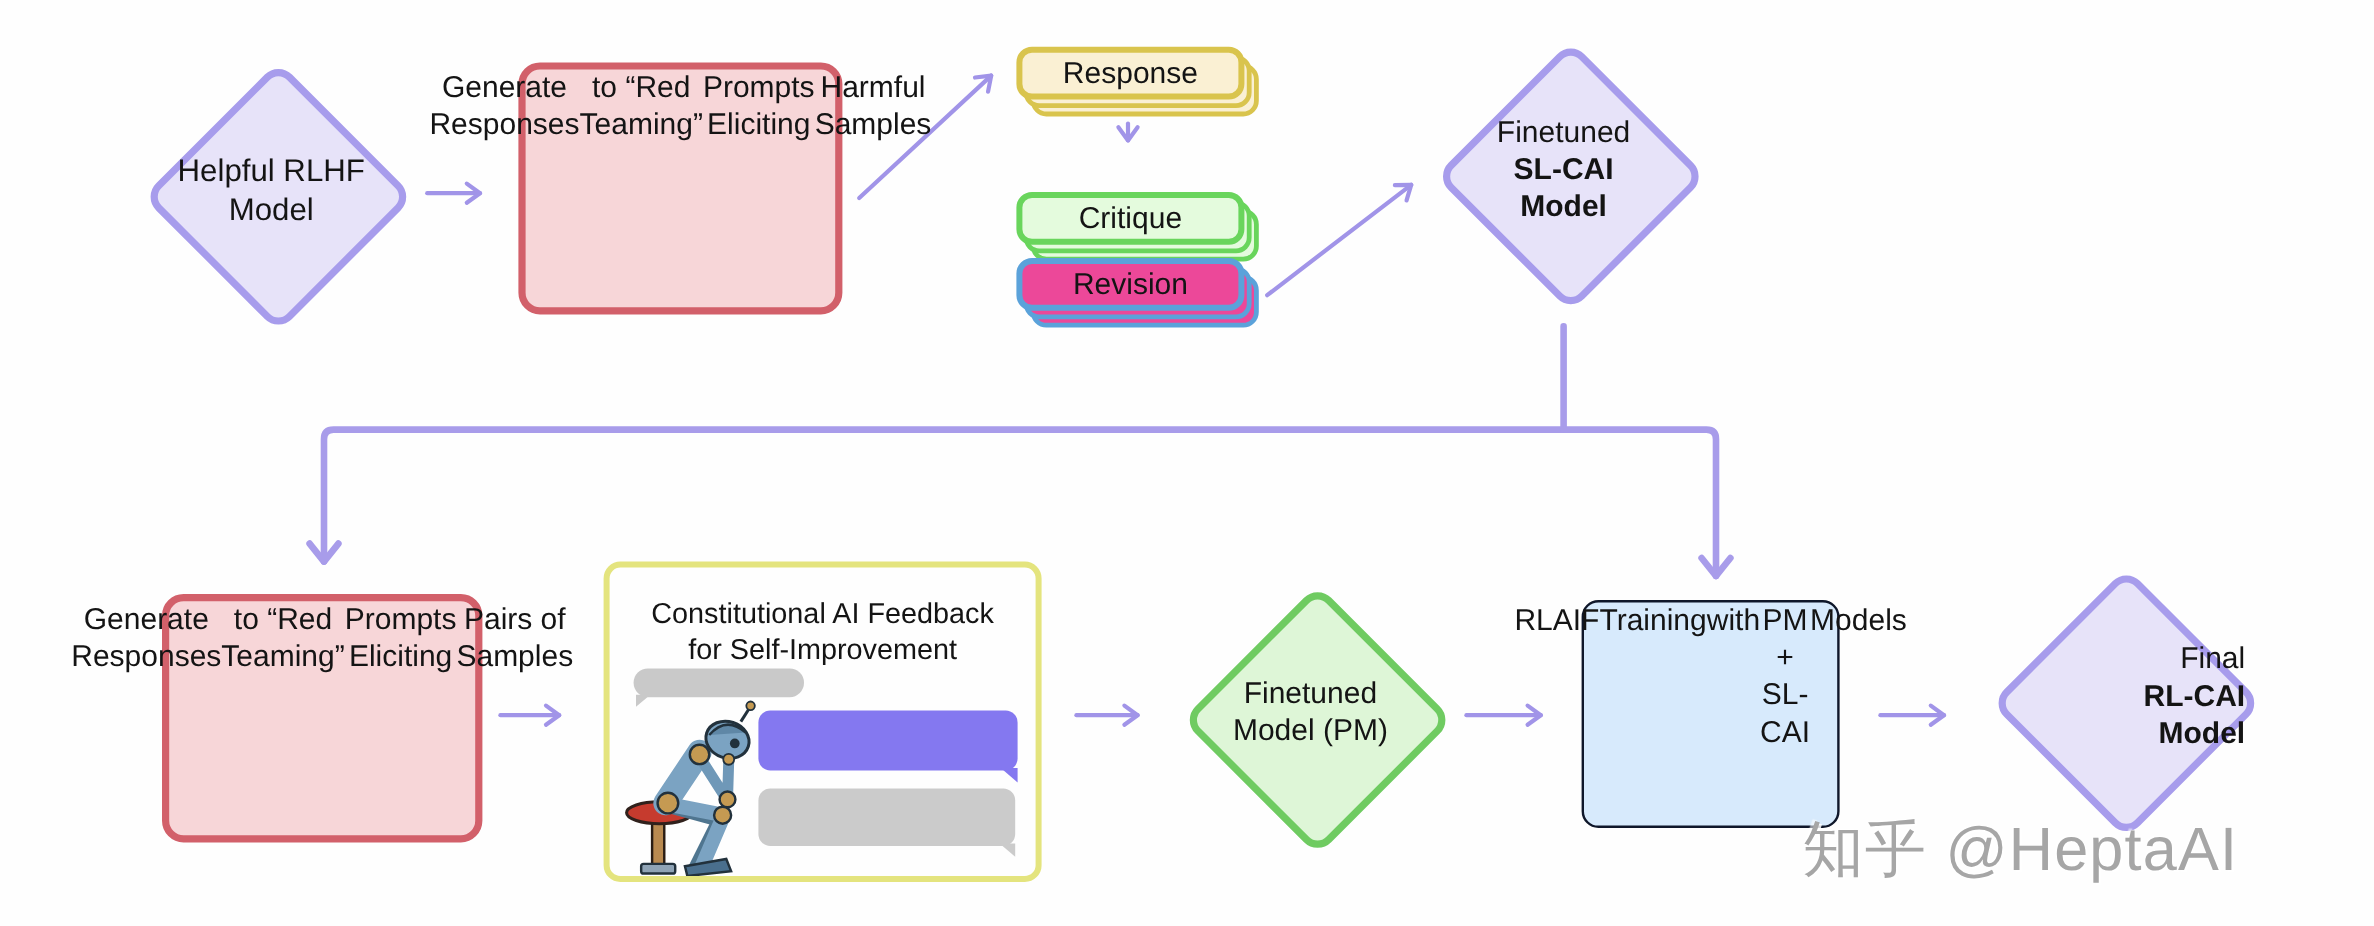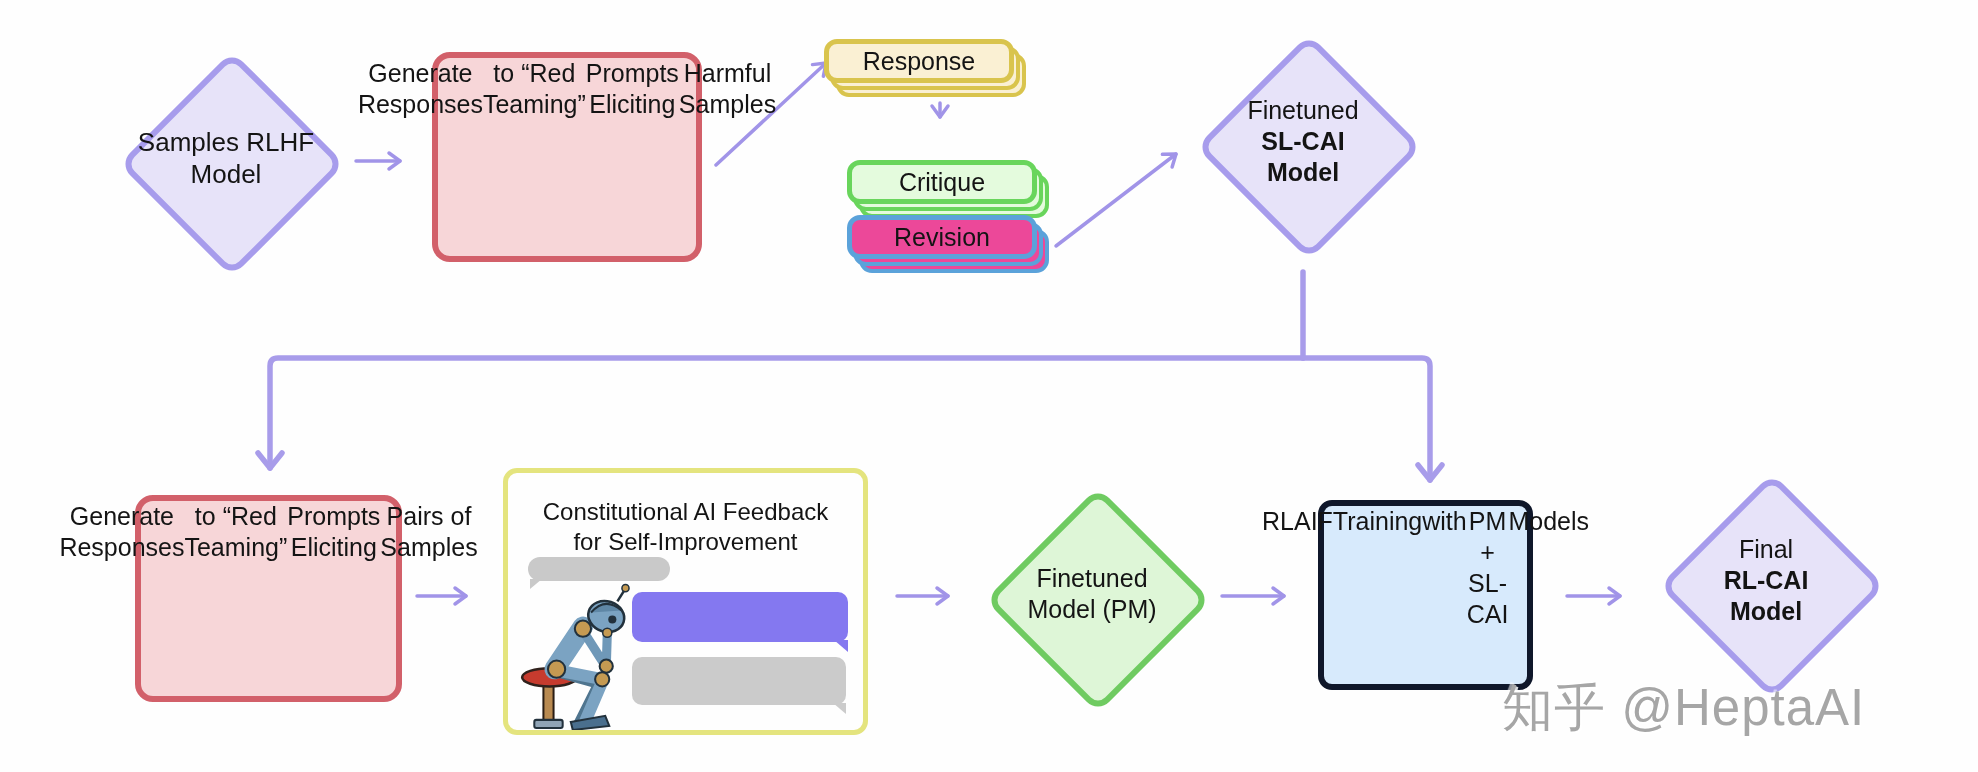--- a/index.html
+++ b/index.html
@@ -24,21 +24,21 @@
   }
   .dlabel .b { font-weight:bold; }
 
   
   .rbox {
     position:absolute; box-sizing:border-box; z-index:2;
     display:flex; flex-direction:row; justify-content:center;
     text-align:center; border-radius:18px;
   }
   .r-red  { background:#f7d6d8; border:6px solid #d2606a; font-size:25px; line-height:31px; }
-  .r-blue { background:#d7eafc; border:6px solid #0f172a; font-size:25px; line-height:31px; border-radius:14px; }
+  .r-blue { background:#d7eafc; border:2px solid #0f172a; font-size:25px; line-height:31px; border-radius:14px; }
 
   
   .stack { position:absolute; width:190px; height:44px; z-index:2; }
   .stack .layer {
     position:absolute; left:0; top:0; right:0; bottom:0;
     box-sizing:border-box; border-radius:13px; border-width:4px; border-style:solid;
   }
   .stack .l1 { transform:translate(12px,14px); }
   .stack .l2 { transform:translate(6px,7px); }
   .stack .main {
@@ -101,32 +101,32 @@
     <path d="M1303 358 L1422 358 Q1430 358 1430 366 L1430 480" fill="none" stroke="#a89cea" stroke-width="5.5" stroke-linecap="round" marker-end="url(#mL)"></path>
 
     <line x1="417" y1="596" x2="466" y2="596" stroke="#a194e8" stroke-width="3.5" stroke-linecap="round" marker-end="url(#mS)"></line>
     <line x1="897" y1="596" x2="948" y2="596" stroke="#a194e8" stroke-width="3.5" stroke-linecap="round" marker-end="url(#mS)"></line>
     <line x1="1222" y1="596" x2="1284" y2="596" stroke="#a194e8" stroke-width="3.5" stroke-linecap="round" marker-end="url(#mS)"></line>
     <line x1="1567" y1="596" x2="1620" y2="596" stroke="#a194e8" stroke-width="3.5" stroke-linecap="round" marker-end="url(#mS)"></line>
   </svg>
 
   <div class="diamond d-purple" style="left:152px; top:84px;"></div>
   <div class="dlabel" style="left:121px; top:118px; height:80px;">
-    <div>Samples RLHF</div>
+    <div>Helpful RLHF</div>
     <div>Model</div>
   </div>
 
   <div class="rbox r-red" style="left:432px; top:52px; width:270px; height:210px;">
     <div>Generate Responses</div>
     <div>to “Red Teaming”</div>
     <div>Prompts Eliciting</div>
     <div>Harmful Samples</div>
   </div>
 
-  <div class="stack s-yellow" style="left:824px; top:39px;">
+  <div class="stack s-yellow" style="left:847px; top:39px;">
     <div class="layer l1"></div>
     <div class="layer l2"></div>
     <div class="main">Response</div>
   </div>
   <div class="stack s-green" style="left:847px; top:126px;margin-top:34px;">
     <div class="layer l1"></div>
     <div class="layer l2"></div>
     <div class="main">Critique</div>
   </div>
   <div class="stack s-blue" style="left:847px; top:215px;">
@@ -202,21 +202,21 @@
 
   <div class="rbox r-blue" style="left:1318px; top:500px; width:215px; height:190px;">
     <div>RLAIF</div>
     <div>Training</div>
     <div>with</div>
     <div>PM + SL-CAI</div>
     <div>Models</div>
   </div>
 
   <div class="diamond d-purple" style="left:1692px; top:506px;"></div>
-  <div class="dlabel" style="left:1661px; top:532px; height:96px; line-height:31px; font-size:25px;">
+  <div class="dlabel" style="left:1661px; top:532px; height:96px; line-height:31px; font-size:25px;text-align:right;">
     <div>Final</div>
     <div class="b">RL-CAI</div>
     <div class="b">Model</div>
   </div>
 
   <div class="watermark" style="left:1502px; top:640px;">知乎 @HeptaAI</div>
 
 </div>
 
 </body></html>

